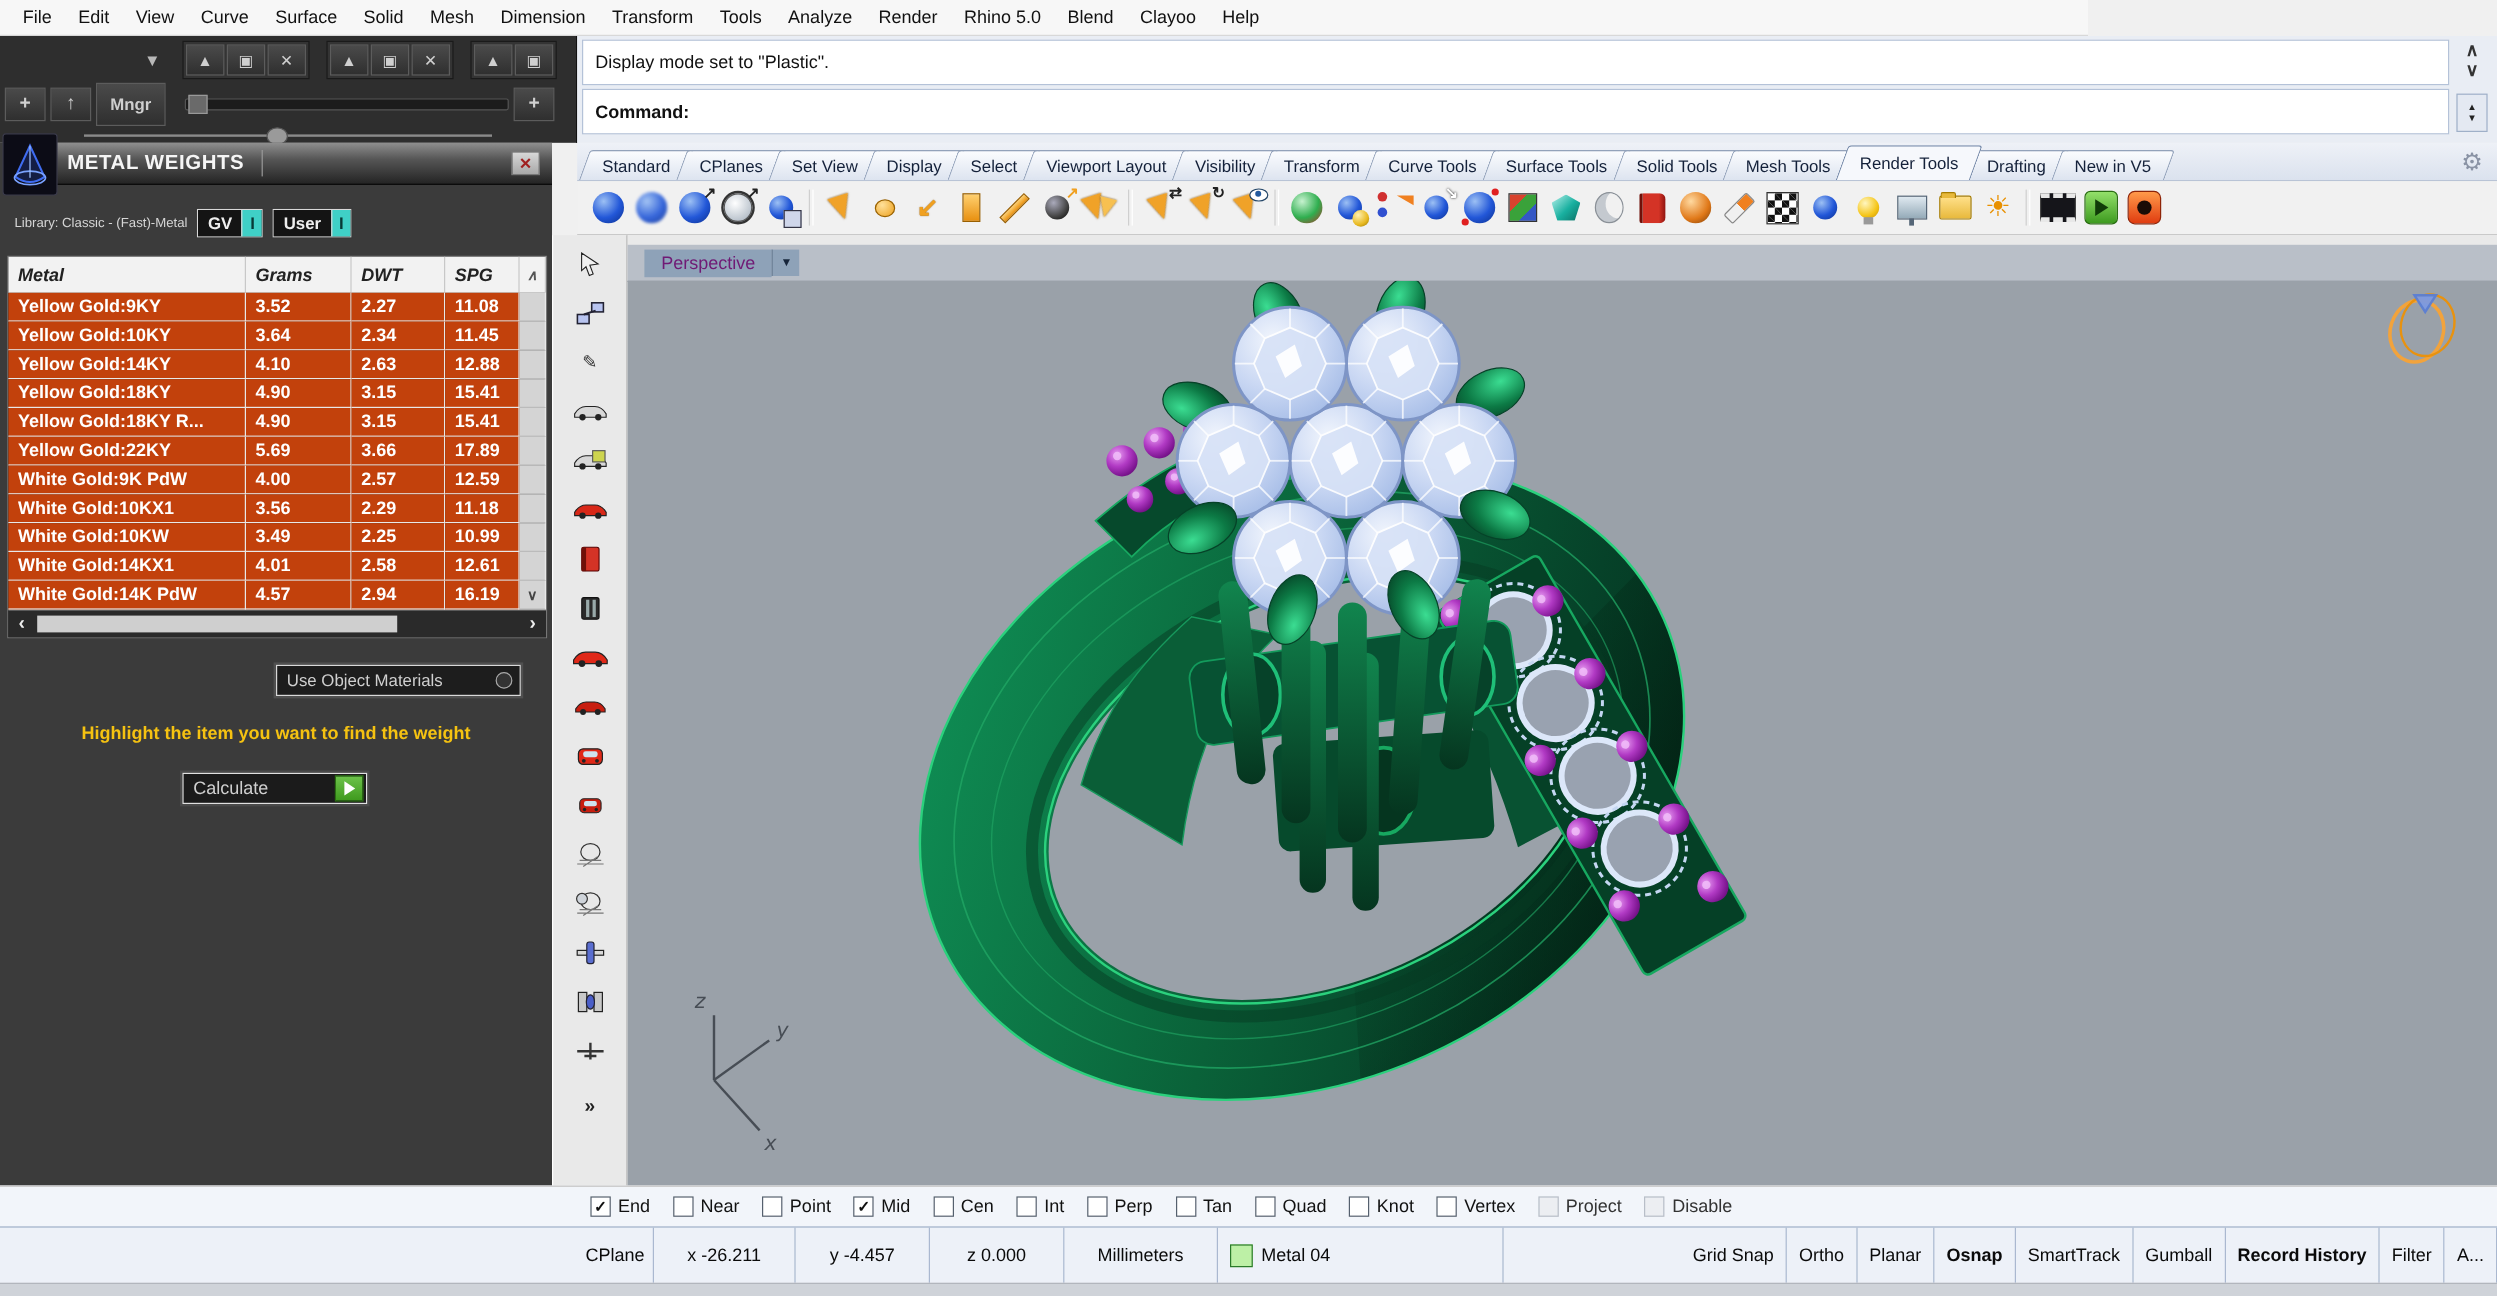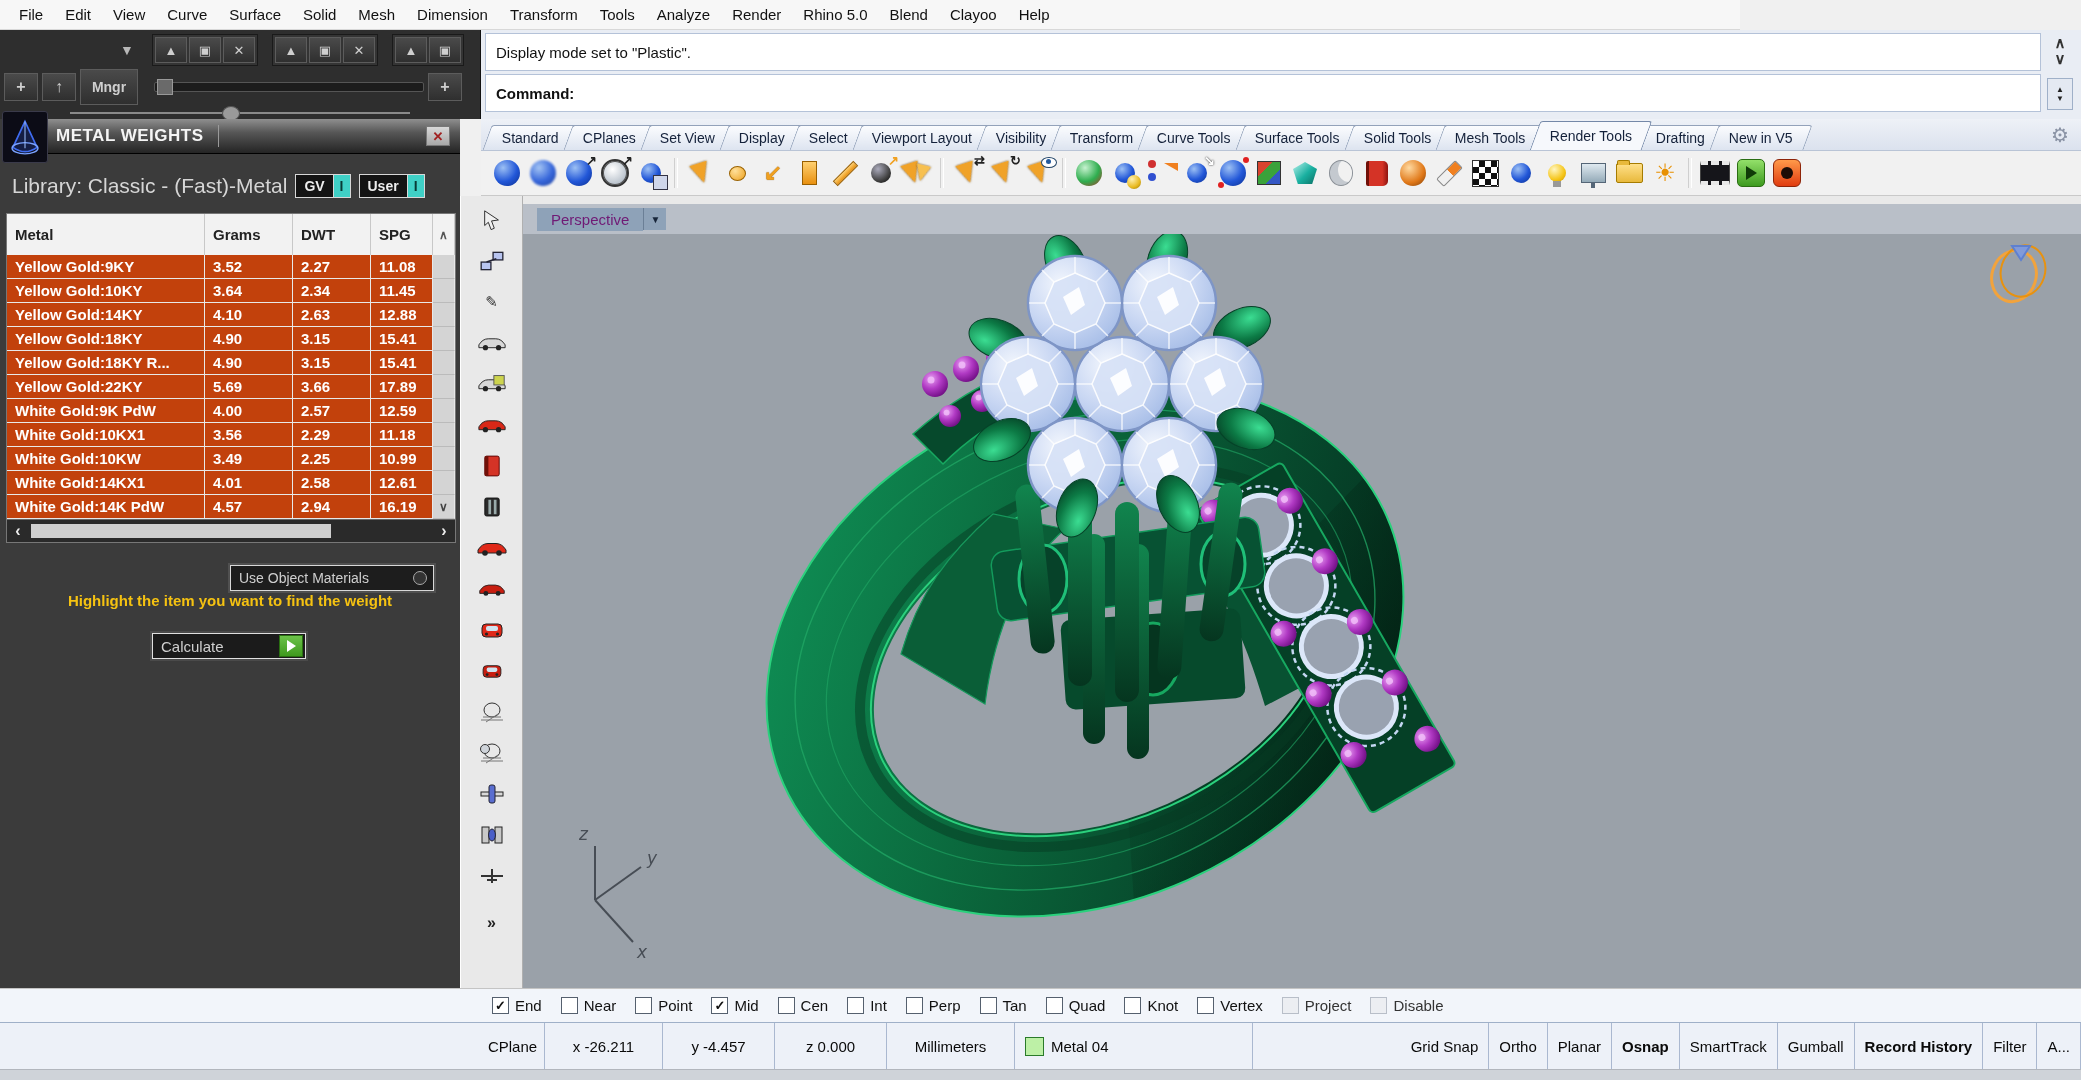--- a/index.html
+++ b/index.html
@@ -86,44 +86,44 @@
 
   
   .panel{position:absolute;left:0;top:119px;width:460px;height:869px;background:#3b3b3b;box-sizing:border-box;}
   .phead{position:relative;height:36px;}
   .pheadbar{position:absolute;left:44px;right:0;top:0;height:34px;background:linear-gradient(180deg,#8f8f8f,#565656 40%,#242424);display:flex;align-items:center;border-bottom:1px solid #000;}
   .ptitle{color:#f5f5f5;font-weight:bold;font-size:17px;letter-spacing:.5px;margin-left:12px;}
   .pdiv{width:1px;height:22px;background:#9a9a9a;margin-left:14px;}
   .pclose{margin-left:auto;margin-right:10px;width:24px;height:20px;background:linear-gradient(#d8d8d8,#a8a8a8);border:1px solid #777;color:#a02020;font-weight:bold;font-size:13px;display:flex;align-items:center;justify-content:center;}
   .scaletile{position:absolute;left:2px;top:-8px;width:44px;height:50px;background:#0c0c16;border:1px solid #3a3a4a;border-radius:3px;z-index:2;display:flex;align-items:center;justify-content:center;}
   .plib{position:relative;height:26px;margin-top:18px;display:flex;align-items:center;}
-  .pliblabel{color:#d6d6d6;font-size:21px;margin-left:12px;}
+  .pliblabel{color:#d6d6d6;font-size:11px;margin-left:12px;}
   .tog{display:flex;align-items:center;background:#141414;border:1px solid #d8d8d8;outline:1px solid #3a3a3a;height:22px;padding-left:8px;margin-left:8px;color:#eee;font-size:14px;font-weight:bold;}
   .tog:first-of-type{margin-left:auto;}
   .tog:last-of-type{margin-right:12px;}
   .tog .ind{font-style:normal;background:#3fd0c6;color:#083a36;padding:0 6px;margin-left:8px;height:100%;display:flex;align-items:center;border-left:1px solid #d8d8d8;}
 
   .ptable{position:relative;margin:14px 0 0 6px;width:448px;background:#141414;border:1px solid #777;}
-  .thead{display:grid;grid-template-columns:198px 88px 78px 62px 22px;background:#f2f2f2;height:41px;}
+  .thead{display:grid;grid-template-columns:198px 88px 78px 62px 22px;background:#f2f2f2;height:30px;font-style:italic;}
   .thead span{display:flex;align-items:center;padding-left:8px;font-size:15px;font-weight:bold;color:#222;border-right:1px solid #c8c8c8;}
   .thead .scr{justify-content:center;padding:0;color:#555;font-size:12px;}
   .trow{display:grid;grid-template-columns:198px 88px 78px 62px 22px;height:24px;}
   .trow span{display:flex;align-items:center;padding-left:8px;font-size:15px;font-weight:bold;color:#fff;border-right:1px solid #e8e8e8;border-bottom:1px solid #e8e8e8;white-space:nowrap;overflow:hidden;background:#c2410c;}
   .trow .vsp{background:#d4d4d4;border-bottom:1px solid #bbb;padding:0;}
   .trow .vsp.last{color:#444;font-size:12px;align-items:center;justify-content:center;}
   .hscroll{display:flex;align-items:center;height:22px;background:#2a2a2a;border-top:1px solid #666;}
   .harrow{width:22px;color:#eee;font-size:16px;font-weight:bold;display:flex;align-items:center;justify-content:center;}
   .hthumb{height:14px;width:300px;background:#cfcfcf;margin-left:2px;display:block;}
   .harrow.r{margin-left:auto;}
 
   .ddlrow{position:relative;height:26px;margin-top:22px;}
   .ddl{position:absolute;left:230px;width:202px;height:24px;background:#1d1d1d;border:1px solid #d8d8d8;box-shadow:0 0 0 2px #505050;display:flex;align-items:center;color:#cfcfcf;font-size:14px;}
   .ddl span{margin-left:8px;}
   .ddl .circ{margin-left:auto;margin-right:6px;width:12px;height:12px;border-radius:50%;border:1px solid #aaa;background:#333;display:block;}
-  .pinstr{text-align:center;color:#f5c211;font-weight:bold;font-size:15px;line-height:20px;}
+  .pinstr{margin-top:22px;text-align:center;color:#f5c211;font-weight:bold;font-size:15px;line-height:20px;}
   .calcrow{position:relative;height:28px;margin-top:22px;}
   .calc{position:absolute;left:152px;width:154px;height:26px;background:#1b1b1b;border:1px solid #e0e0e0;box-shadow:0 0 0 2px #4a4a4a;display:flex;align-items:center;color:#cfcfcf;font-size:15px;padding:0;}
   .calc span{margin-left:8px;}
   .calc .go{margin-left:auto;margin-right:2px;width:22px;height:20px;background:linear-gradient(#6cc24a,#3f9a1e);border:1px solid #2a6e12;display:flex;align-items:center;justify-content:center;}
   .calc .tri{width:0;height:0;border-left:9px solid #fff;border-top:6px solid transparent;border-bottom:6px solid transparent;display:block;}
 
   
   .strip{position:absolute;left:460px;top:196px;width:63px;height:792px;background:#e9e9e9;border-left:1px solid #fff;border-right:1px solid #b0b0b0;display:flex;flex-direction:column;align-items:center;padding-top:10px;box-sizing:border-box;}
   .sicn{width:34px;height:28px;margin-bottom:13px;display:flex;align-items:center;justify-content:center;font-size:15px;color:#333;}
   .more{font-weight:bold;font-size:16px;color:#222;margin-top:6px;}

